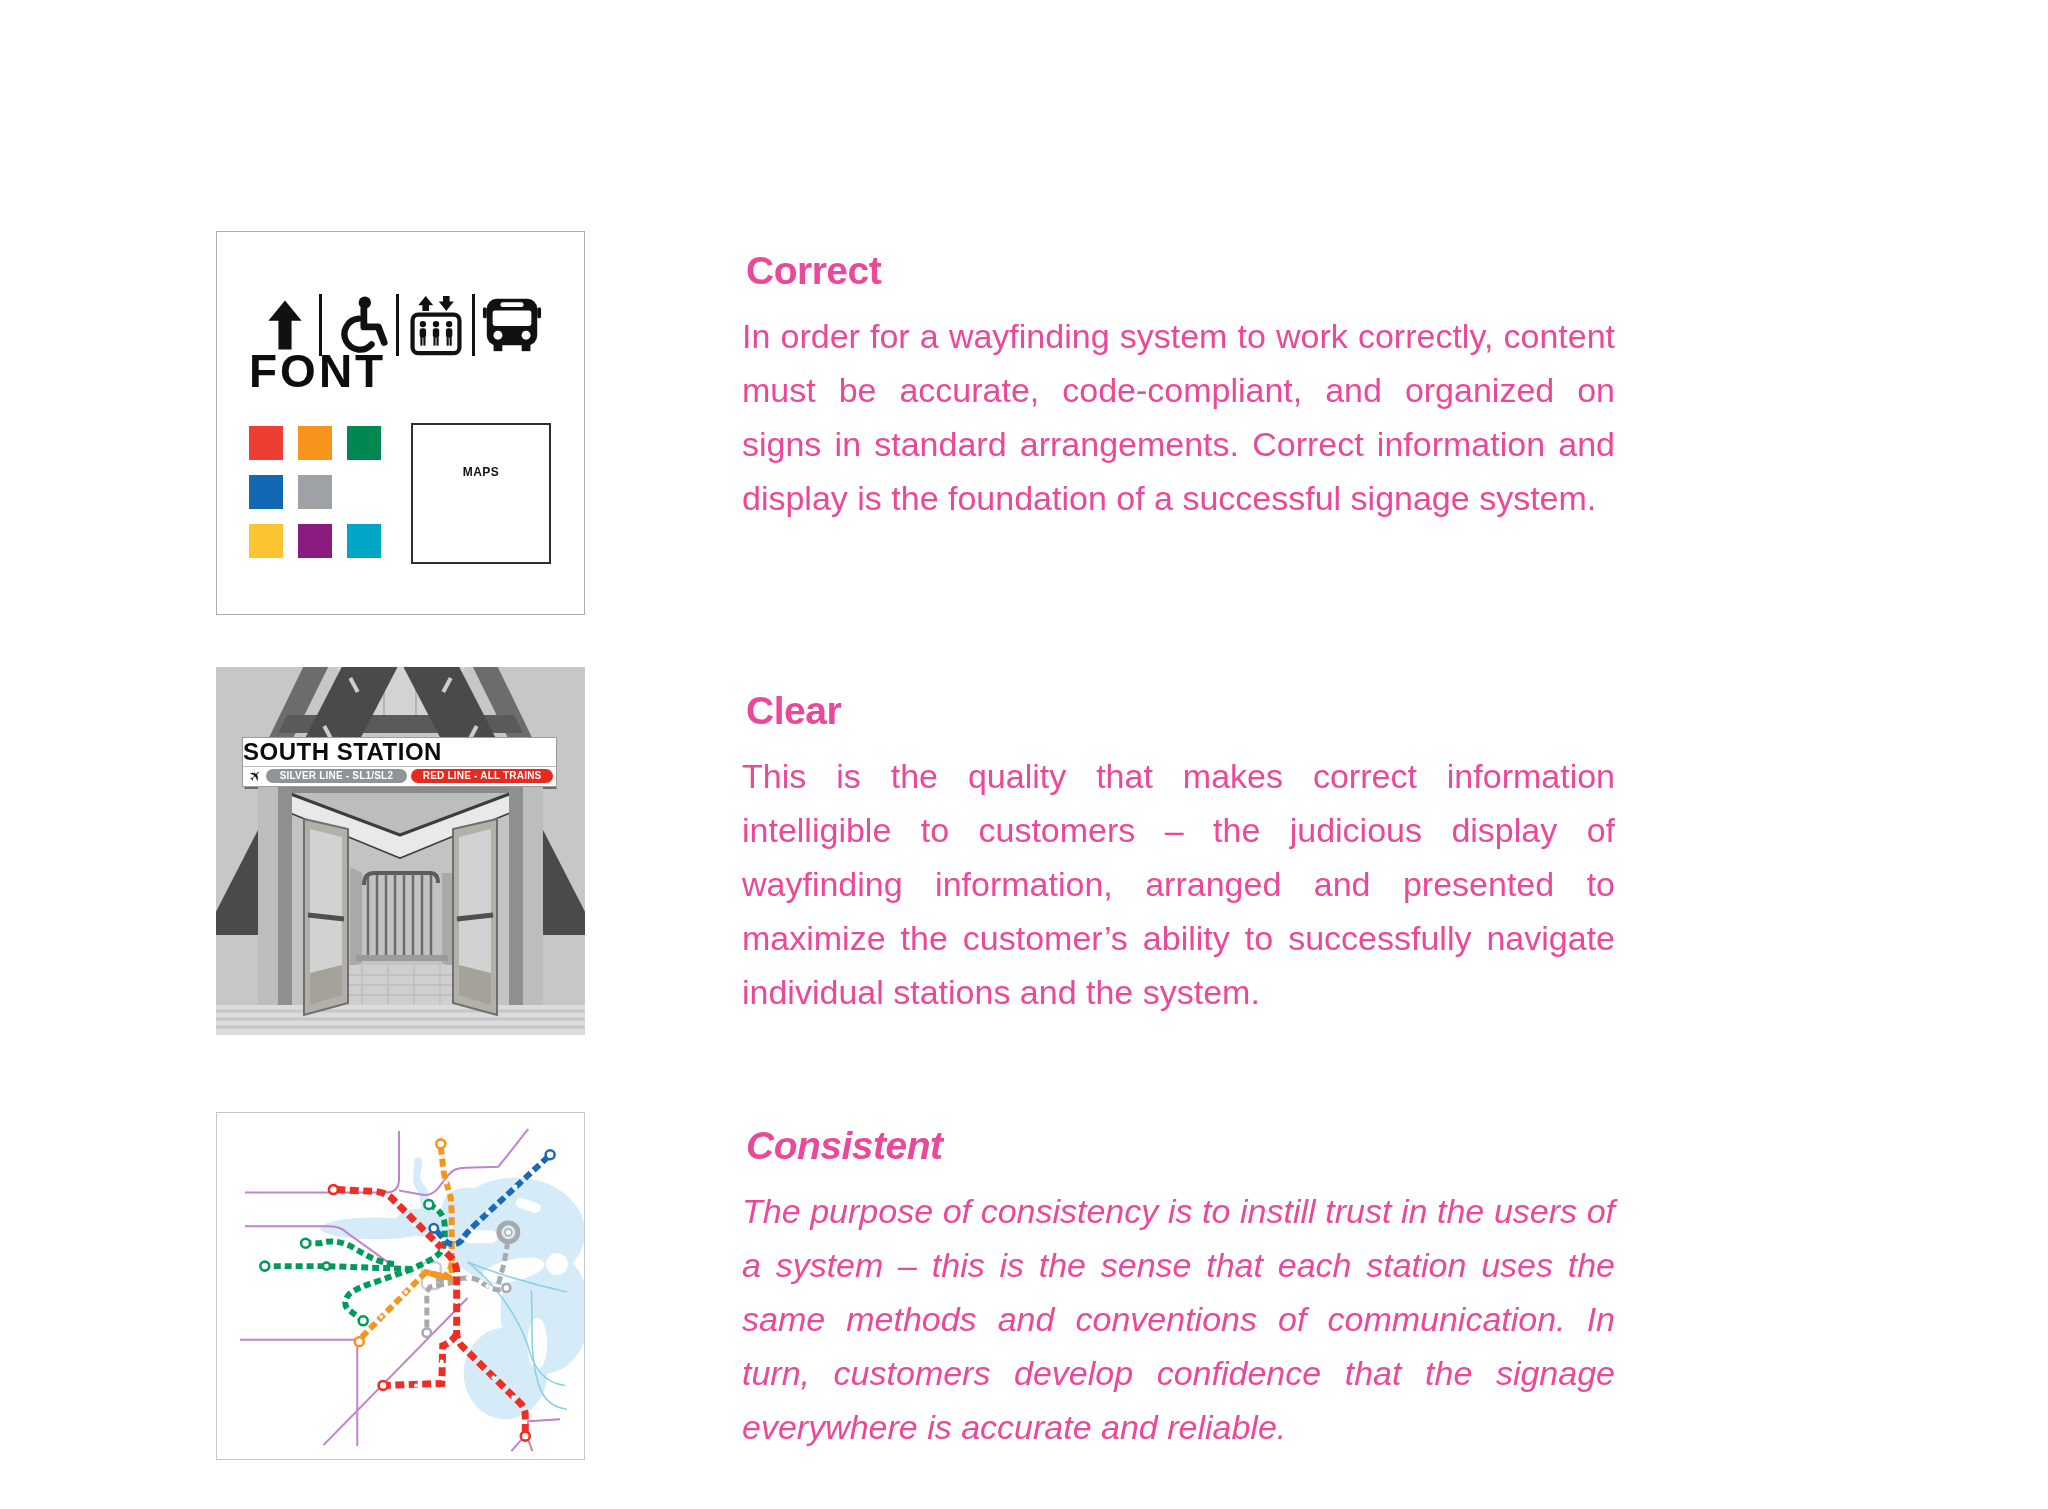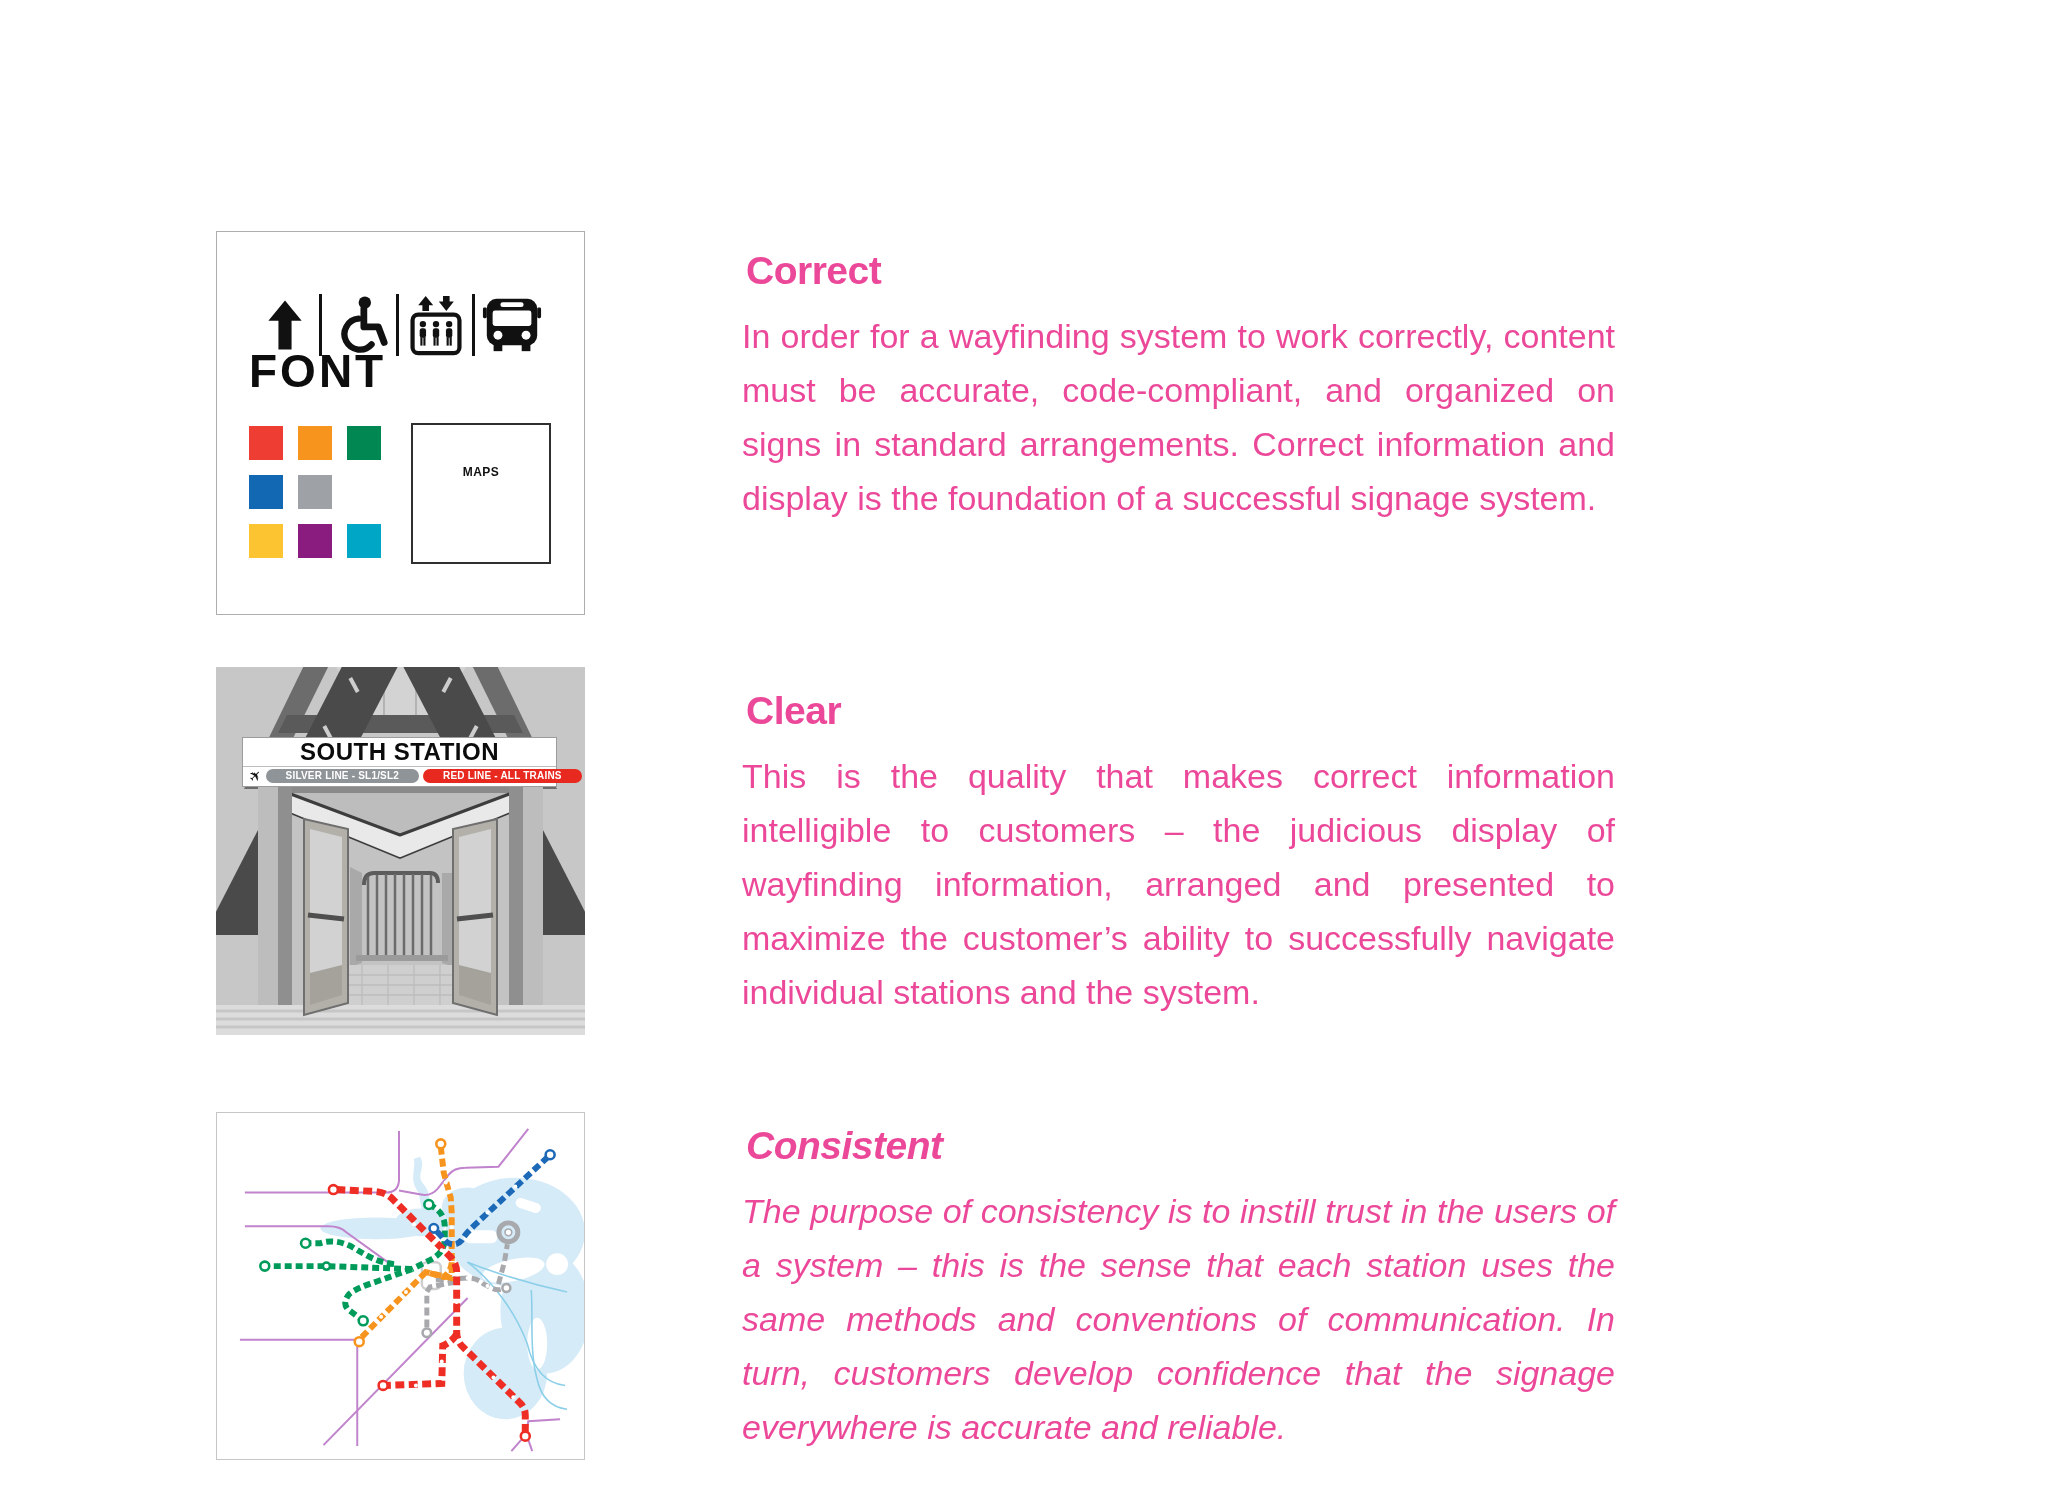--- a/index.html
+++ b/index.html
@@ -28,26 +28,26 @@
   .swatch{width:34px;height:34px;}
   .maps-box{position:absolute;left:194px;top:191px;width:140px;height:141px;
             border:2px solid #2f2f2f;box-sizing:border-box;display:flex;
             align-items:center;justify-content:center;padding-bottom:52px;}
   .maps-label{font-size:12px;font-weight:bold;color:#111;letter-spacing:.5px;margin-top:9px;}
 
   
   #card-photo svg{position:absolute;left:0;top:0;}
   .station-sign{position:absolute;left:26px;top:70px;width:315px;box-sizing:border-box;
                 background:#fff;border:1px solid #9c9c9c;}
-  .station-name{text-align:center;font-weight:bold;color:#0b0b0b;font-size:24px;
+  .station-name{font-weight:bold;color:#0b0b0b;font-size:24px;
                 line-height:28px;letter-spacing:.5px;border-bottom:1px solid #bcbcbc;}
   .sign-row{display:flex;align-items:center;gap:4px;padding:2px 3px 3px 6px;}
   .plane-icon{font-size:15px;color:#111;transform:rotate(-45deg);line-height:14px;}
   .badge{border-radius:9px;color:#fff;font-weight:bold;font-size:10px;line-height:14px;
-         padding:0 20px;letter-spacing:.2px;white-space:nowrap;flex:1;text-align:center;}
+         padding:0 8px;letter-spacing:.2px;white-space:nowrap;flex:1;text-align:center;}
 
   
   .section{position:absolute;left:742px;width:873px;}
   #sec-correct{top:245px;} #sec-clear{top:685px;} #sec-consistent{top:1120px;font-style:italic;}
   .section h2{margin:4px;font-size:39px;font-weight:bold;color:#ec4899;letter-spacing:-.5px;}
   .section p{margin:16px 0 0;font-size:34px;line-height:54px;color:#ec4899;
              text-align:justify;}
 
   
   .ln-cr{stroke:#c083cc;stroke-width:2;fill:none;}

